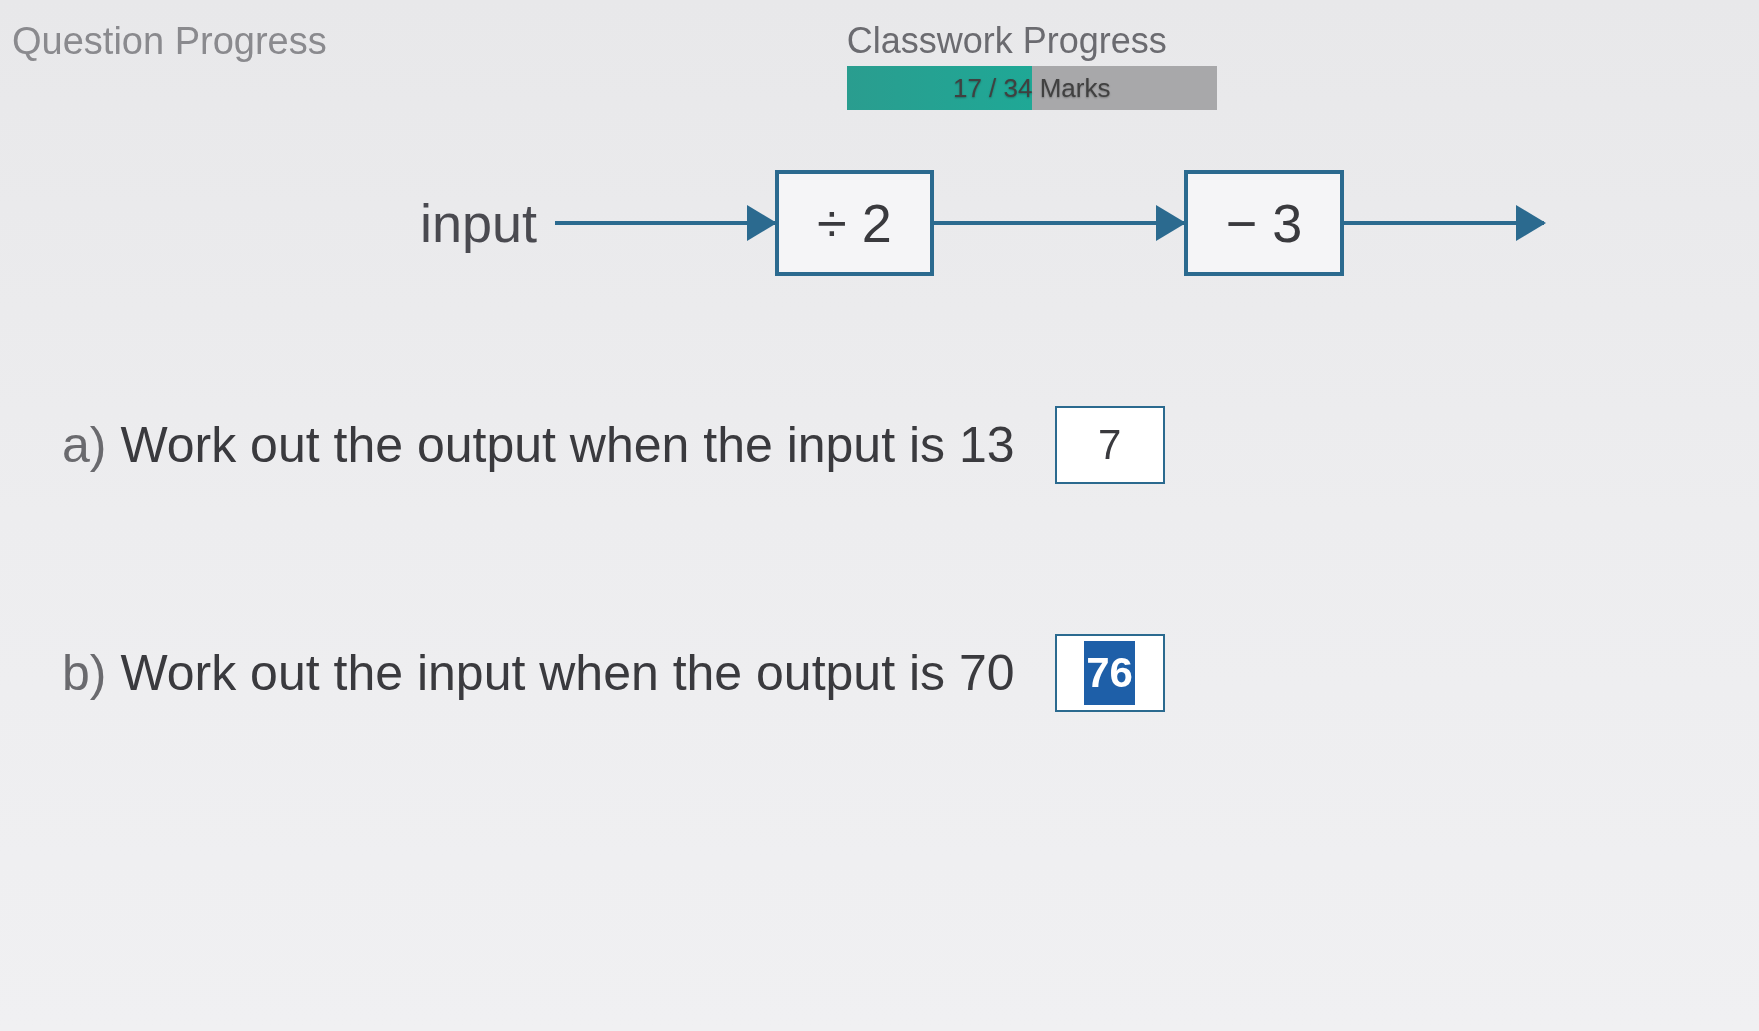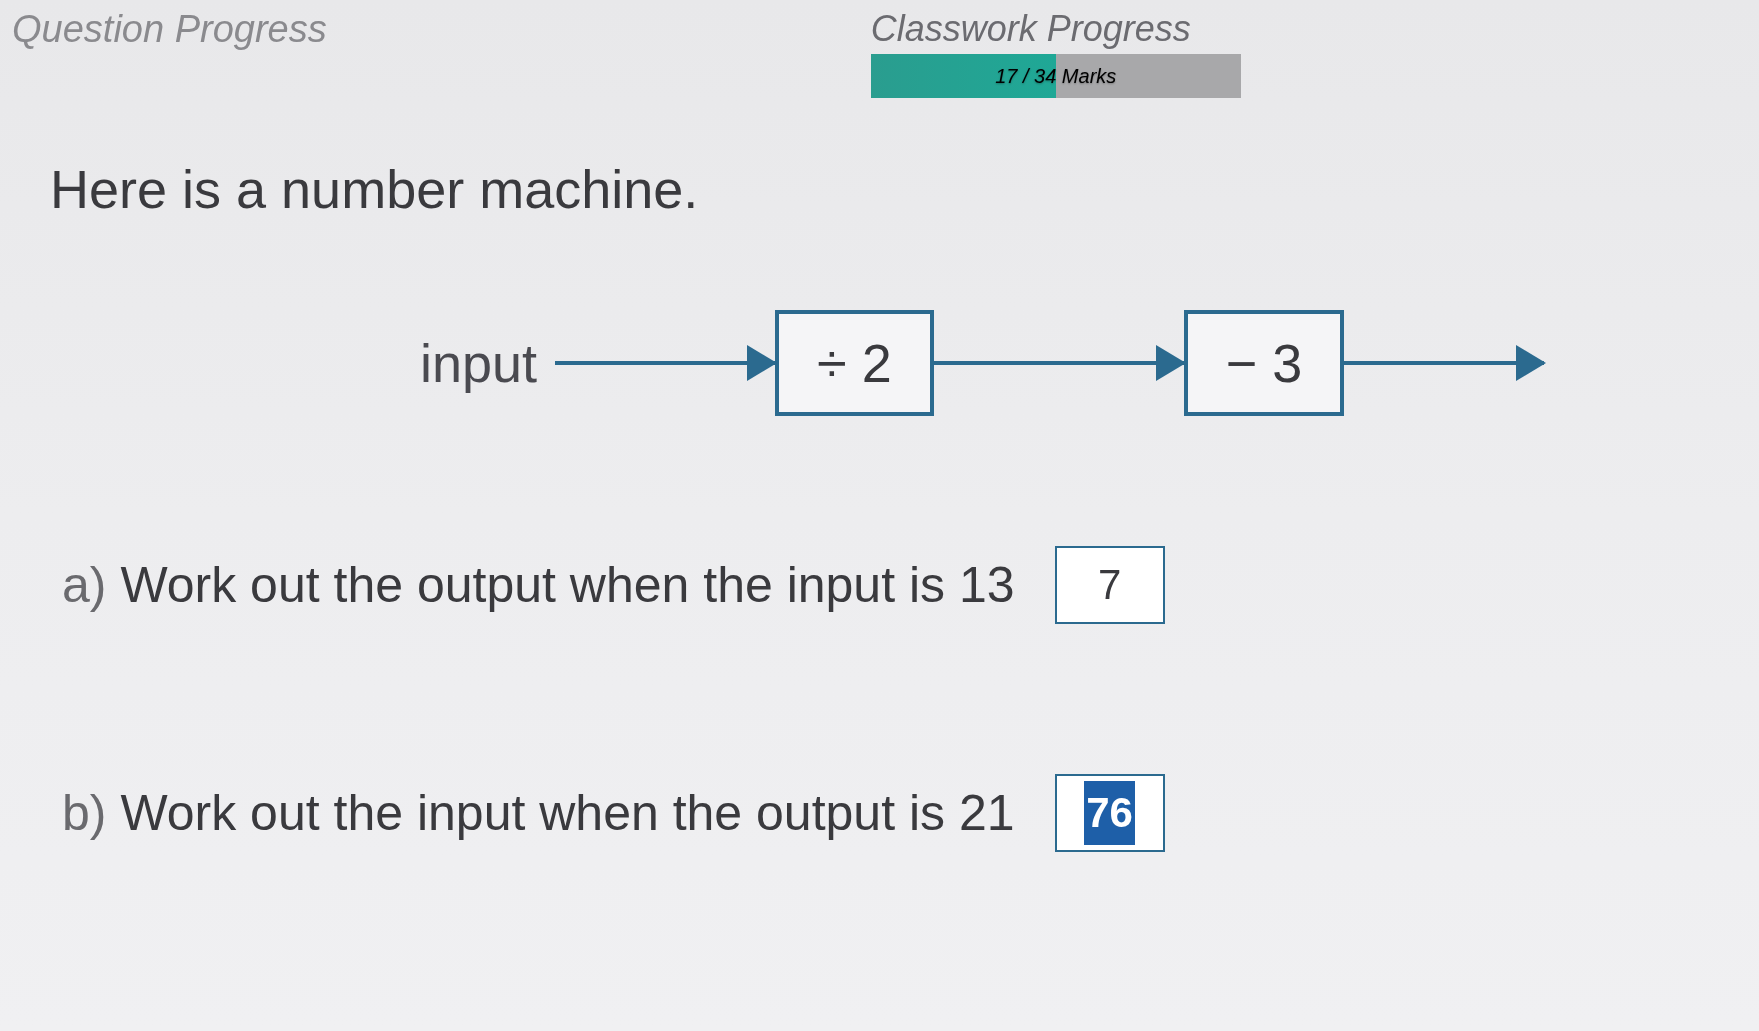--- a/index.html
+++ b/index.html
@@ -10,23 +10,22 @@
     body {
       font-family: Arial, Helvetica, sans-serif;
       background: linear-gradient(180deg, #e8e8ea 0%, #ededef 50%, #f0f0f2 100%);
       width: 1759px;
       height: 1031px;
       position: relative;
       overflow: hidden;
     }
     .header {
       display: flex;
-      padding: 8px 12px 0 12px;
-      gap: 104px;
-      font-style: italic;
+      padding: 20px 12px 0 12px;
+      gap: 80px;
     }
     .question-progress-label {
       font-size: 38px;
       color: #8a8a8e;
       font-weight: 400;
     }
     .classwork-block {
       margin-left: 440px;
     }
     .classwork-label {
@@ -48,22 +47,22 @@
       position: absolute;
       left: 0;
       top: 0;
       height: 100%;
       width: 50%;
       background: linear-gradient(90deg, #2a9d8f 0%, #1fa896 100%);
     }
     .progress-text {
       position: relative;
       z-index: 2;
-      color: #000000;
-      font-size: 20px;
+      color: #404040;
+      font-size: 26px;
       font-weight: 500;
       text-shadow: 0 1px 2px rgba(0,0,0,0.3);
     }
     .content {
       padding: 60px 40px 0 50px;
     }
     .intro-text {
       font-size: 54px;
       color: #3a3a3e;
       margin-bottom: 90px;
@@ -151,21 +150,20 @@
   <div class="classwork-block">
     <div class="classwork-label">Classwork Progress</div>
     <div class="progress-bar">
       <div class="progress-fill"></div>
       <div class="progress-text">17 / 34 Marks</div>
     </div>
   </div>
 </div>
 
 <div class="content">
-  <div class="intro-text">Here is a number machine.</div>
 
   <div class="machine-row">
     <span class="input-label">input</span>
     <div class="arrow-line arrow-line-1">
         <div class="arrowhead"></div>
       </div>
     <div class="op-box">÷ 2</div>
     <div class="arrow-line arrow-line-2">
         <div class="arrowhead"></div>
       </div>
@@ -181,19 +179,19 @@
       <span>Work out the </span><span class="bold">output</span><span> when the input is 13</span>
     </span>
     <div class="answer-box">
       <span class="answer-text">7</span>
     </div>
   </div>
 
   <div class="question-row">
     <span class="question-label">b)</span>
     <span class="question-text">
-      <span>Work out the </span><span class="bold">input</span><span> when the output is 21</span>
+      <span>Work out the </span><span class="bold">input</span><span> when the output is 70</span>
     </span>
     <div class="answer-box selected">
       <span class="answer-text">76</span>
     </div>
   </div>
 </div>
 
 </body></html>

